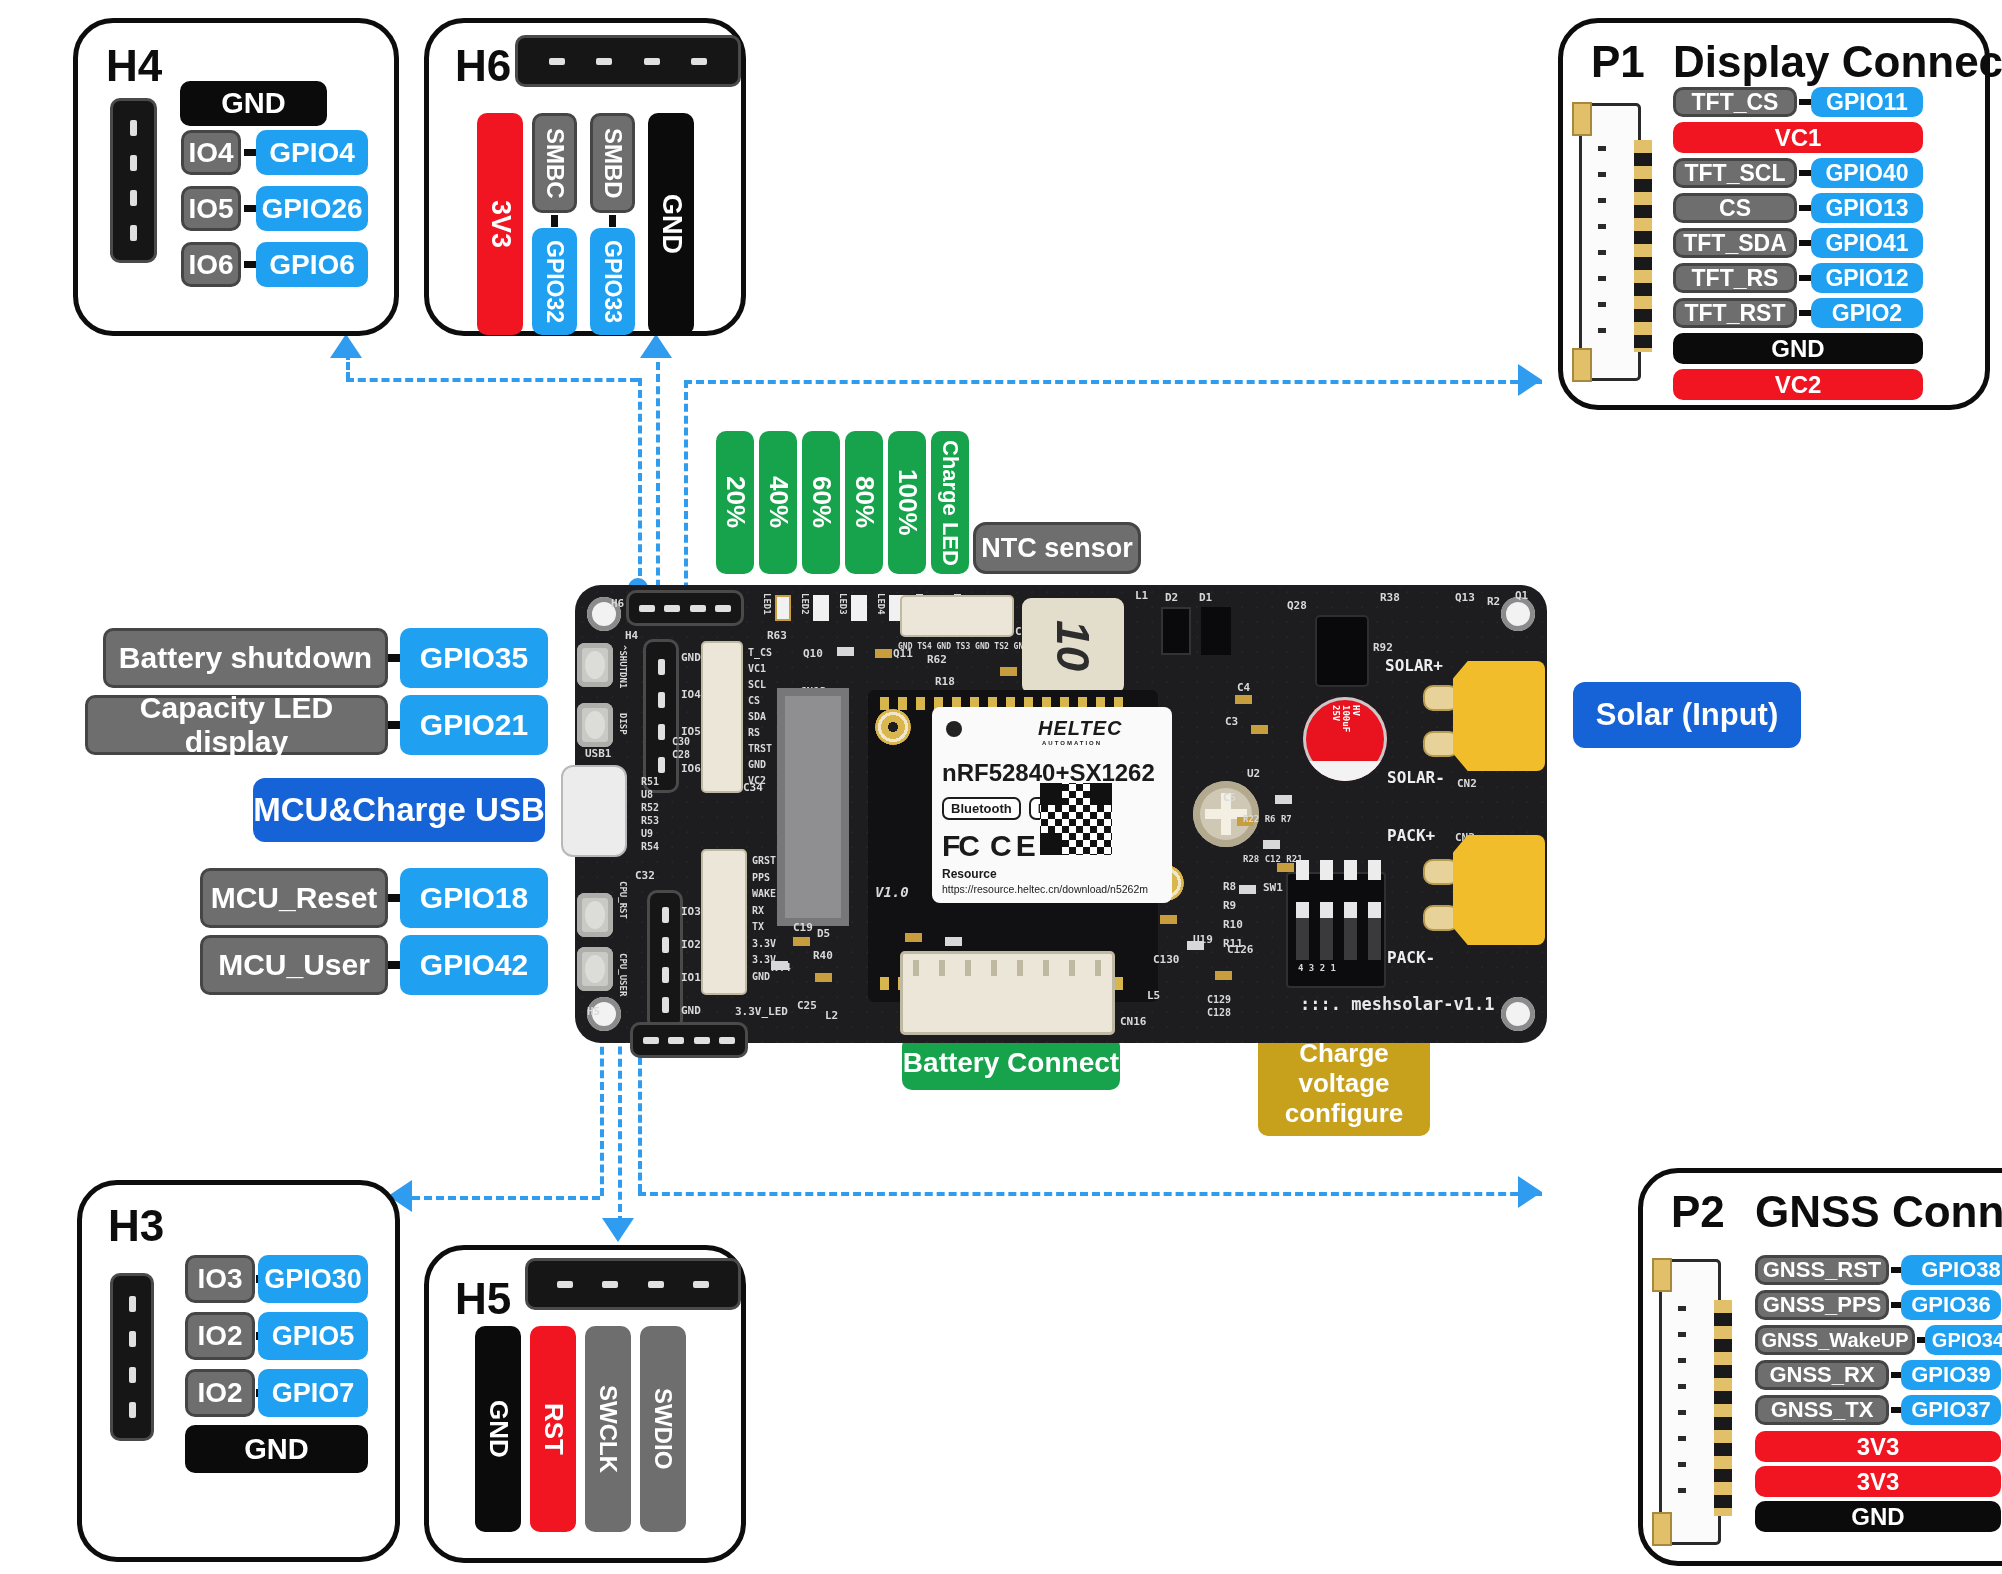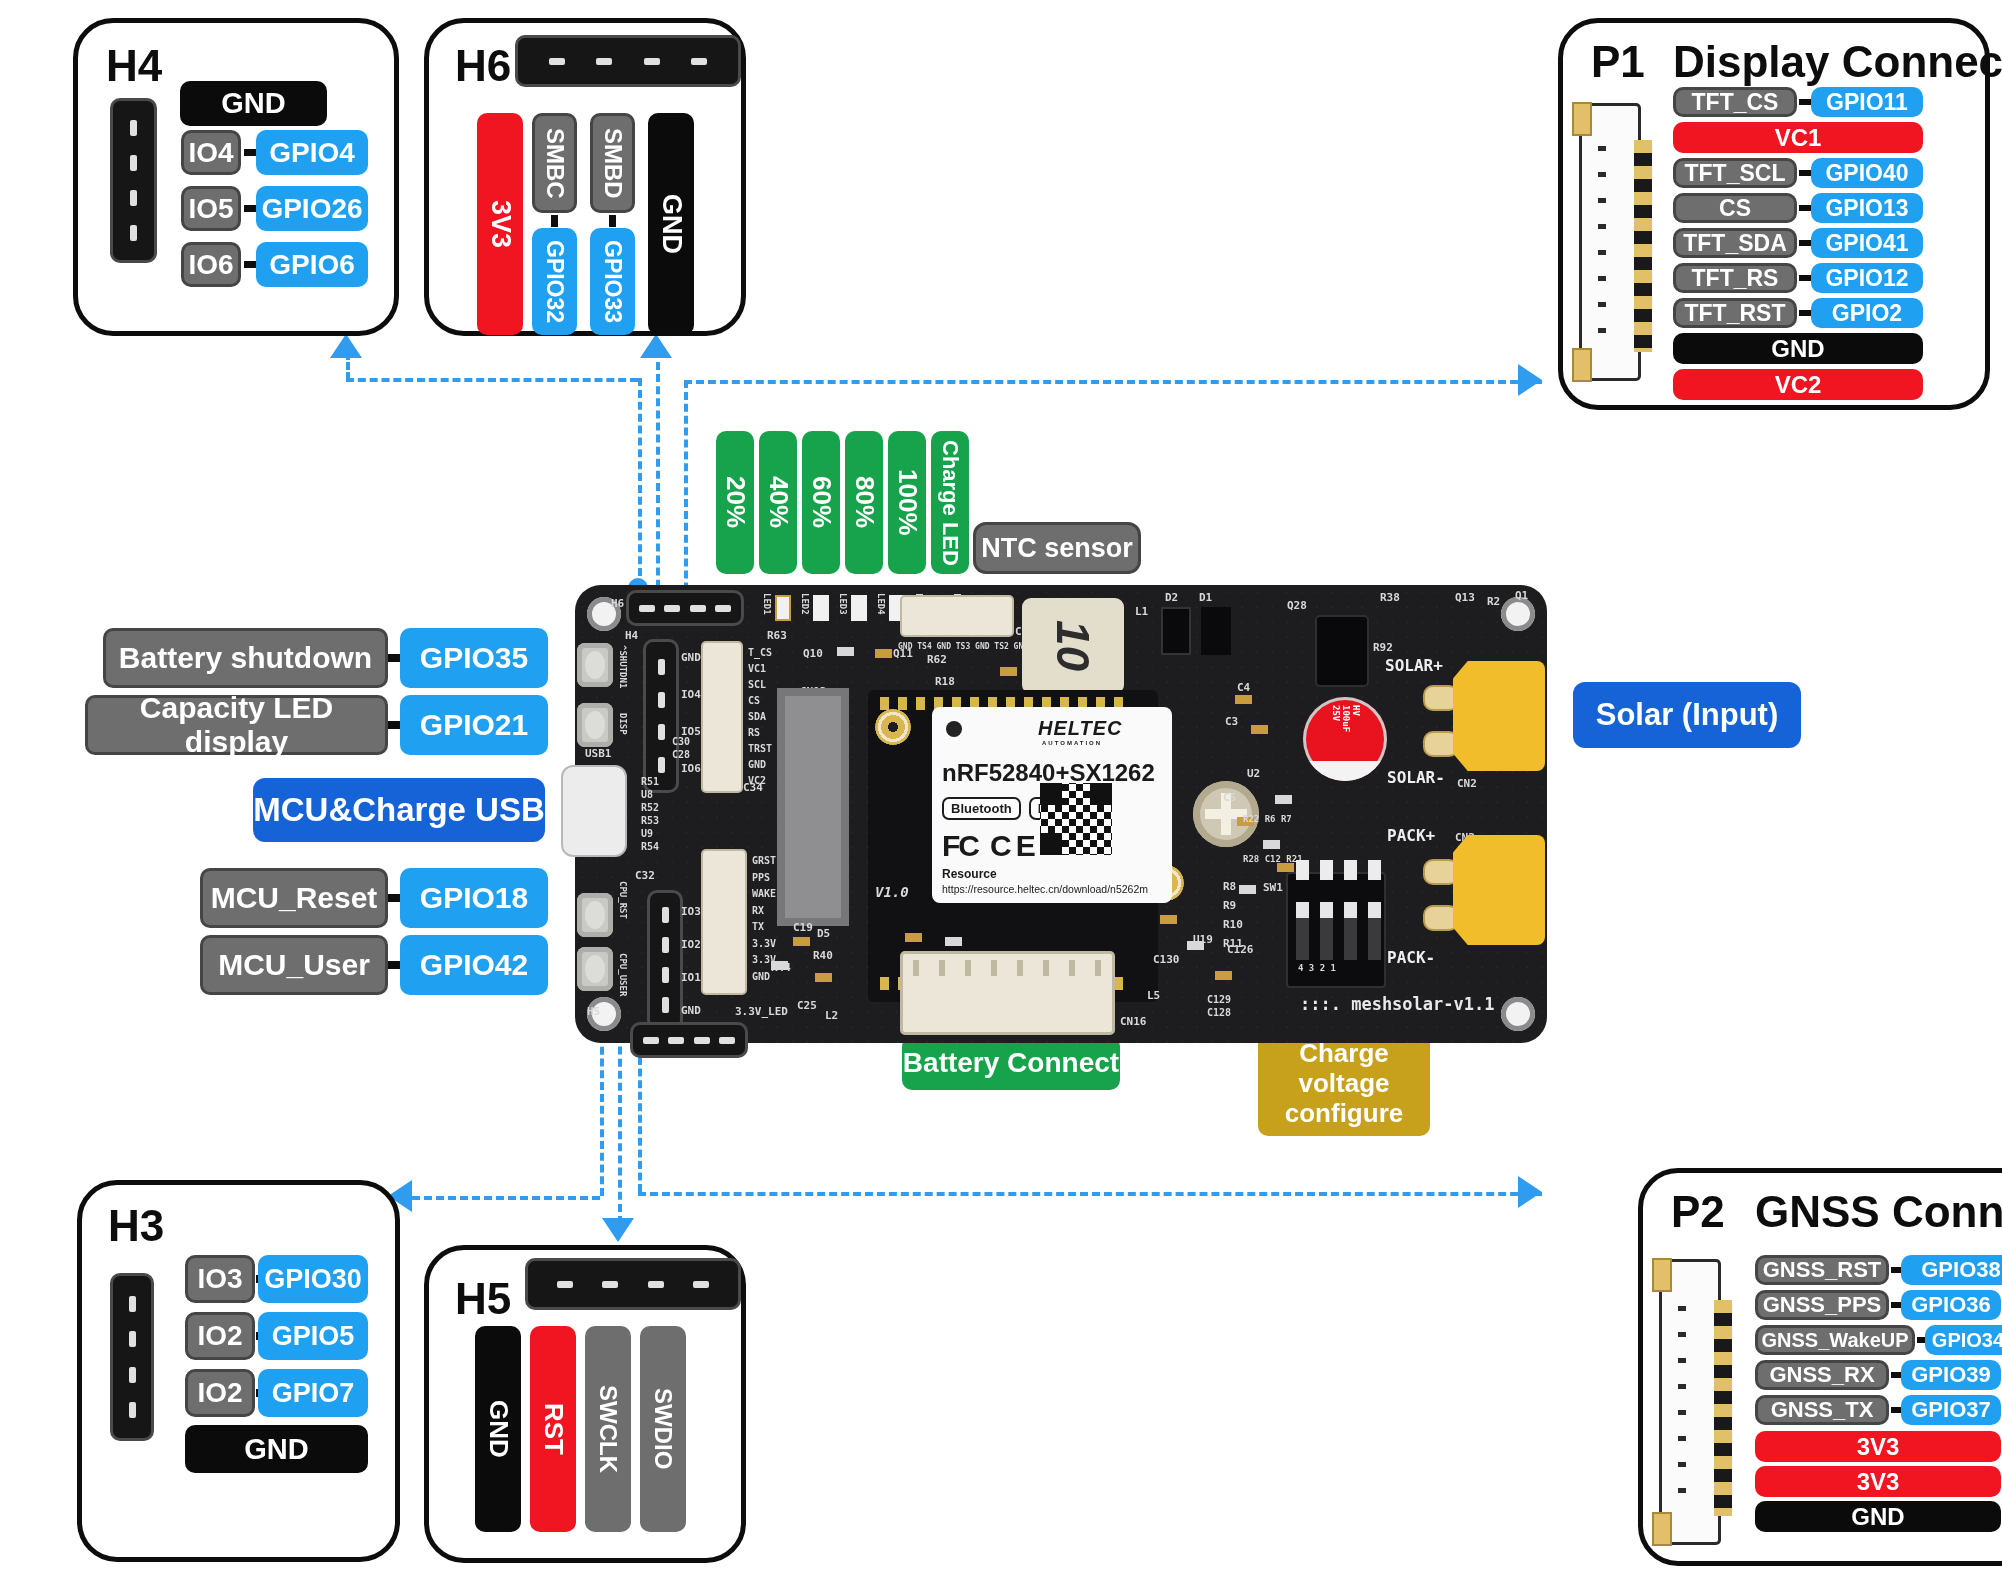--- a/index.html
+++ b/index.html
@@ -273,21 +273,21 @@
     <div class="silk" style="left:360px;top:90px;">R18</div>
 
     <div class="jst" style="left:325px;top:10px;width:114px;height:42px;"></div>
     <div class="silk" style="left:440px;top:40px;">CN9</div>
     <div class="silk" style="left:323px;top:57px;font-size:8px;white-space:nowrap;">GND TS4 GND TS3 GND TS2 GND TS1</div>
 
     <div class="abs" style="left:447px;top:13px;width:102px;height:96px;background:#e3ddcb;border-radius:9px;display:flex;align-items:center;justify-content:center;">
       <span class="vt" style="font-size:46px;font-weight:700;color:#2d2d2d;font-style:italic;">10</span>
     </div>
 
-    <div class="silk" style="left:560px;top:20px;">L1</div>
+    <div class="silk" style="left:560px;top:4px;">L1</div>
     <div class="silk" style="left:590px;top:6px;">D2</div>
     <div class="silk" style="left:624px;top:6px;">D1</div>
     <div class="abs" style="left:586px;top:22px;width:26px;height:44px;background:#0a0a0c;border:2px solid #333;box-shadow:40px 0 0 0 #0a0a0c;"></div>
     <div class="silk" style="left:712px;top:14px;">Q28</div>
     <div class="abs" style="left:740px;top:30px;width:50px;height:68px;background:#09090b;border:2px solid #2e2e30;border-radius:5px;"></div>
     <div class="silk" style="left:805px;top:6px;">R38</div>
     <div class="silk" style="left:880px;top:6px;">Q13</div>
     <div class="silk" style="left:912px;top:10px;">R2</div>
     <div class="silk" style="left:940px;top:4px;">Q1</div>
     <div class="silk" style="left:798px;top:56px;">R92</div>

